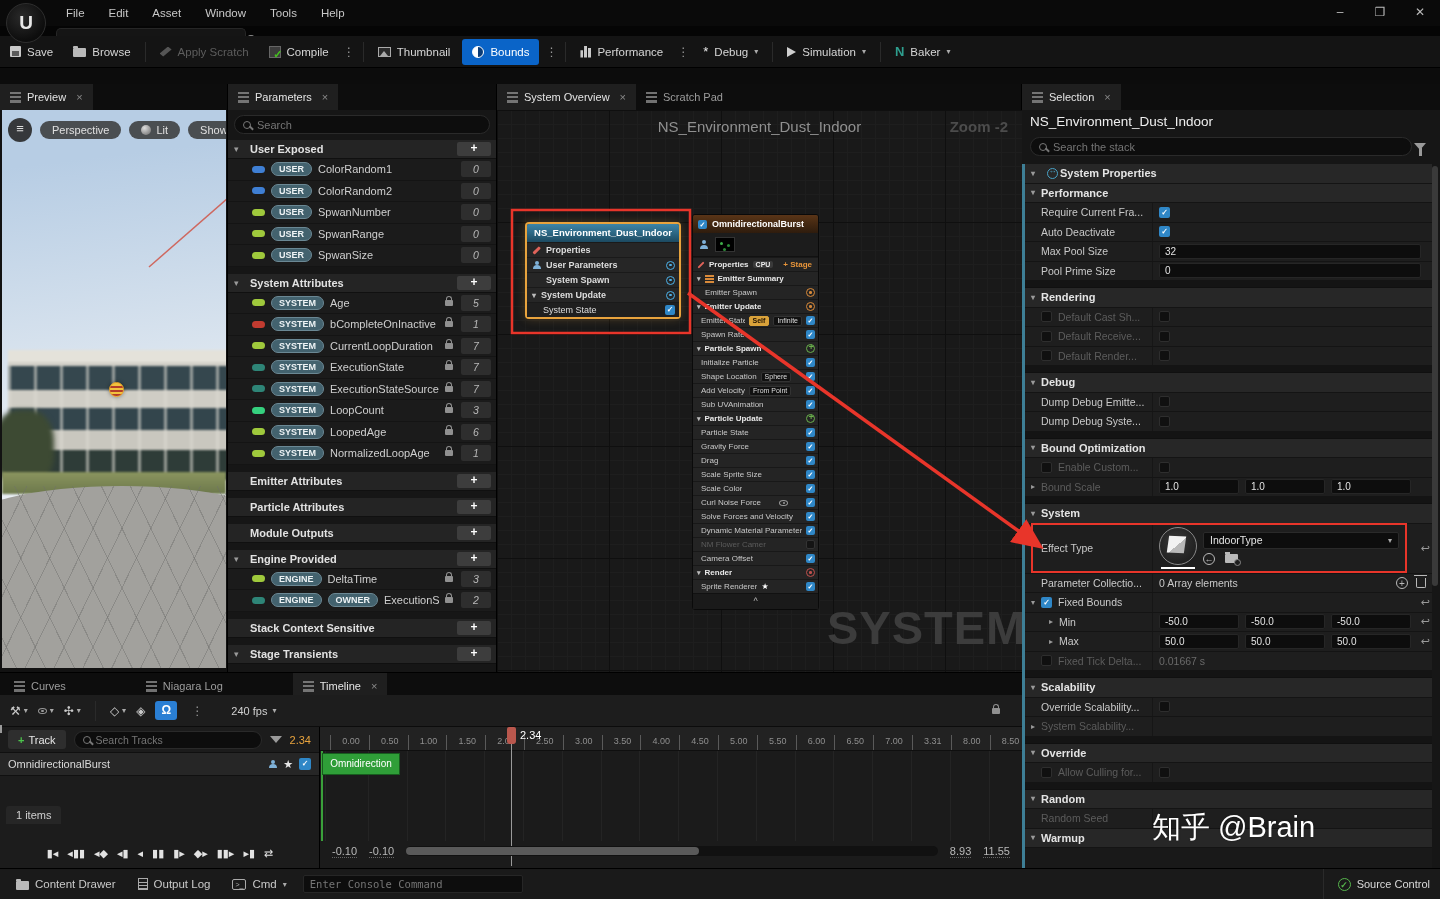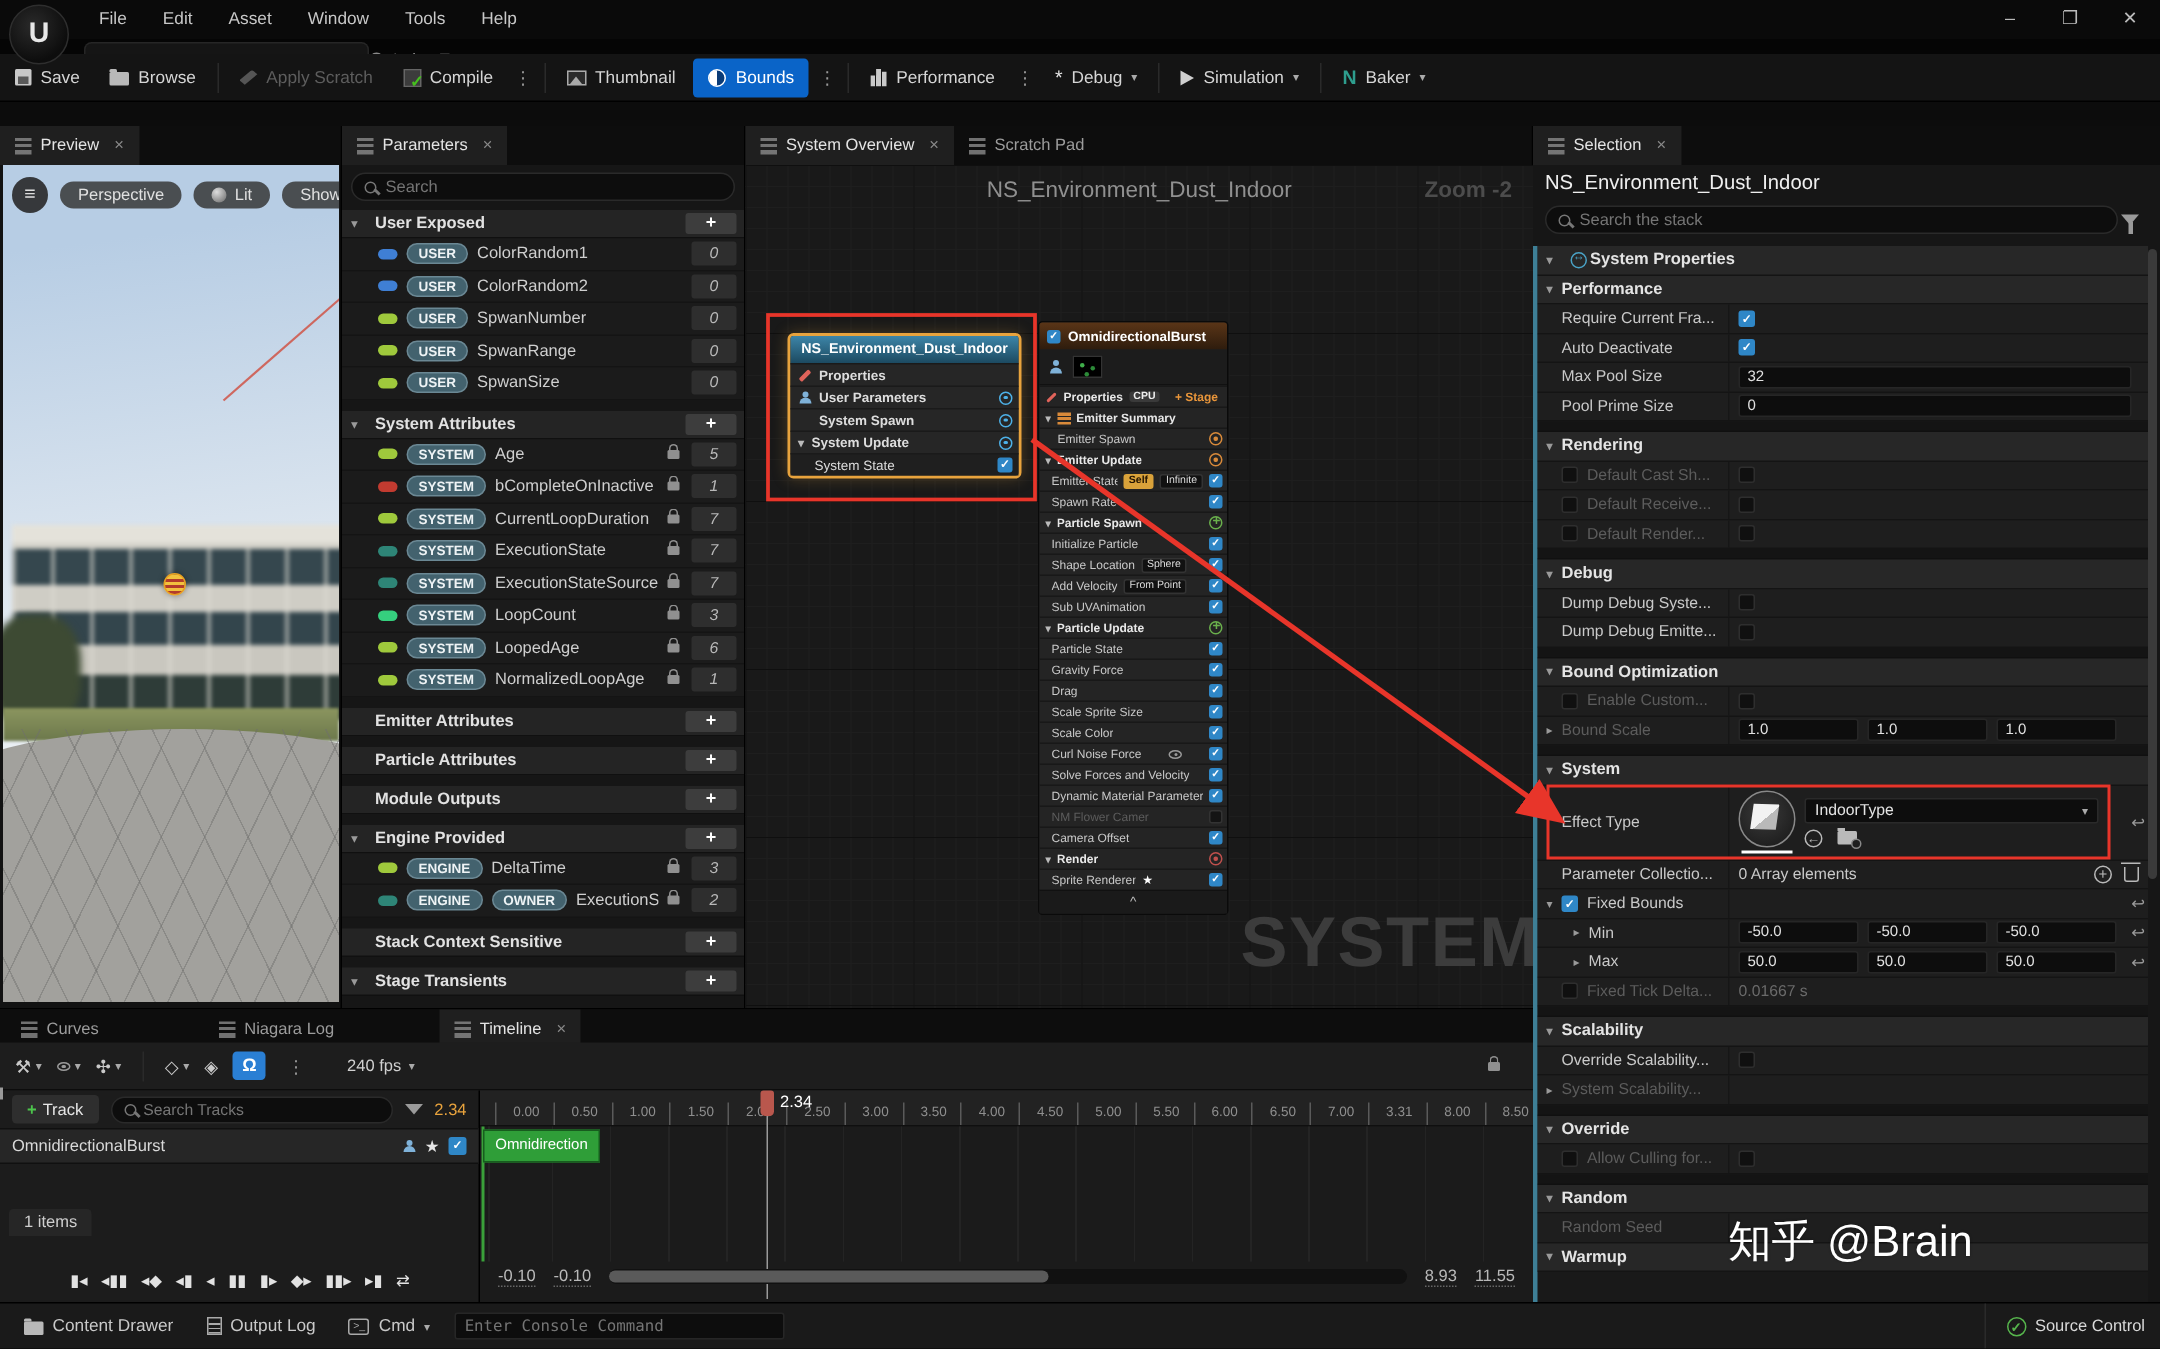--- a/index.html
+++ b/index.html
@@ -896,29 +896,29 @@
             <span class="cb off"></span>
           </div>
         </div>
       <div class="gap"></div>
       <div class="srow cat">
           <span class="tri">▾</span>
           <b>Debug</b>
         </div>
       <div class="srow">
           <div class="sl">
+            <span class="lbl">Dump Debug Emitte...</span>
+          </div>
+          <div class="sr">
+            <span class="cb off"></span>
+          </div>
+        </div>
+      <div class="srow">
+          <div class="sl">
             <span class="lbl">Dump Debug Syste...</span>
-          </div>
-          <div class="sr">
-            <span class="cb off"></span>
-          </div>
-        </div>
-      <div class="srow">
-          <div class="sl">
-            <span class="lbl">Dump Debug Emitte...</span>
           </div>
           <div class="sr">
             <span class="cb off"></span>
           </div>
         </div>
       <div class="gap"></div>
       <div class="srow cat">
           <span class="tri">▾</span>
           <b>Bound Optimization</b>
         </div>

